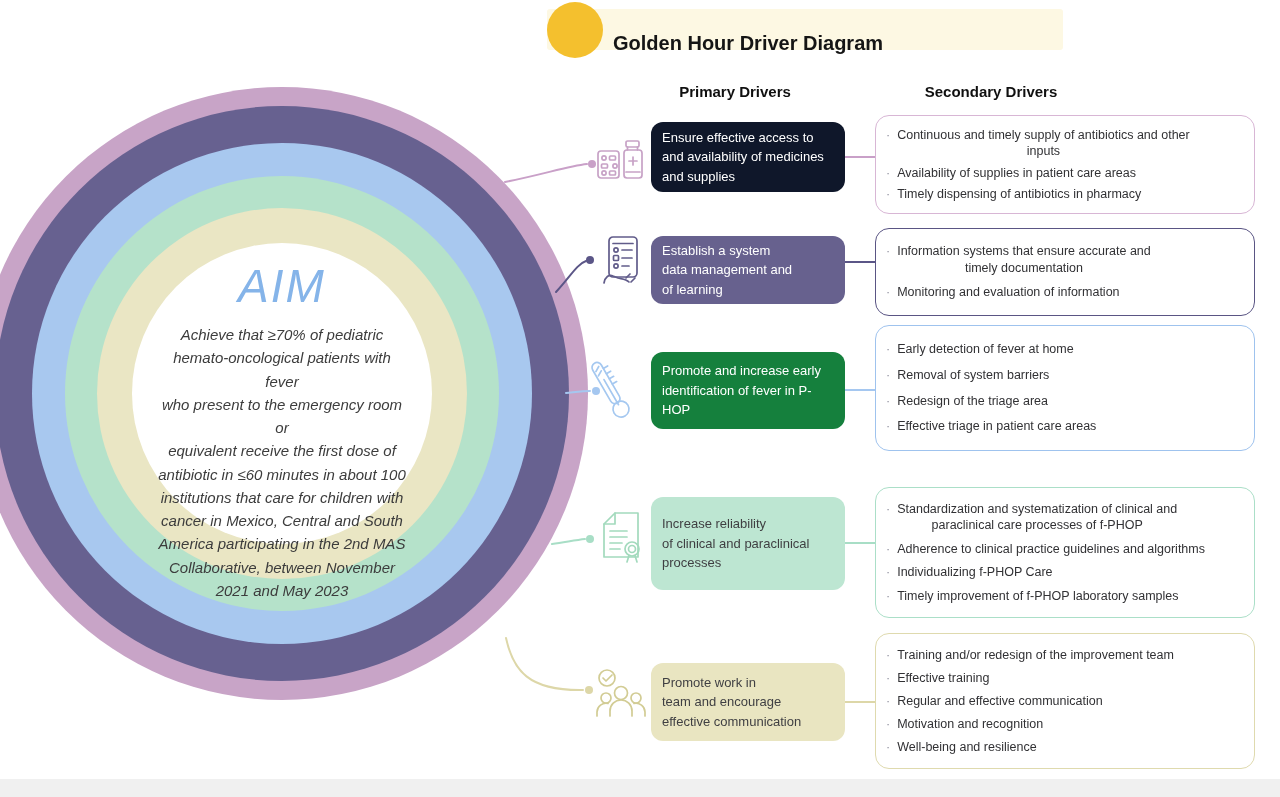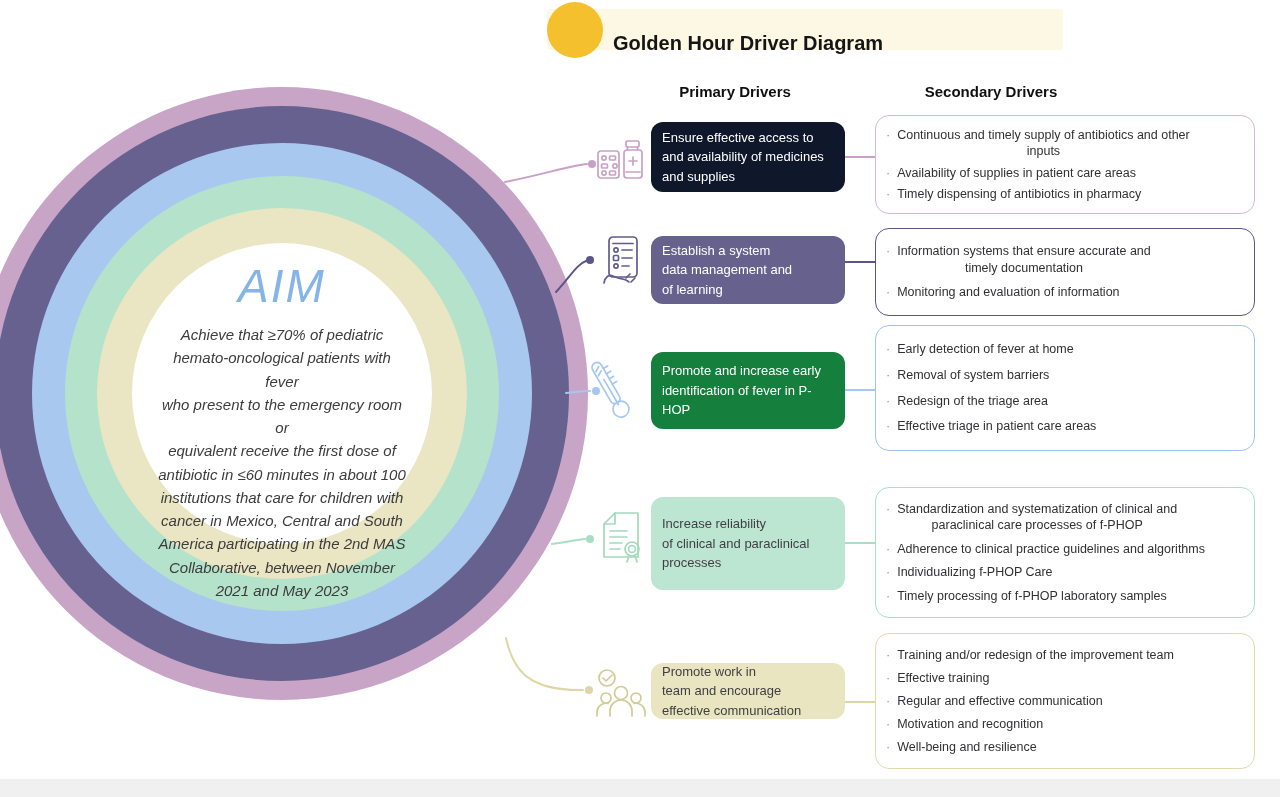--- a/index.html
+++ b/index.html
@@ -53,21 +53,21 @@
   .icon-5{left:592px;top:666px;width:58px;height:56px;}
 
   
   .pbox{position:absolute;left:651px;width:194px;border-radius:12px;z-index:3;
         display:flex;align-items:center;box-sizing:border-box;
         font-size:13px;line-height:1.5;white-space:pre-line;padding:0 4px 0 11px;color:#fff;}
   .p1{top:122px;height:70px;background:#0f172a;}
   .p2{top:236px;height:68px;background:#67618e;}
   .p3{top:352px;height:77px;background:#15803d;}
   .p4{top:497px;height:93px;background:#bde6d2;color:#3f3f42;}
-  .p5{top:663px;height:56px;background:#e9e5c1;color:#3f3f42;}
+  .p5{top:663px;height:78px;background:#e9e5c1;color:#3f3f42;}
 
   
   .sbox{position:absolute;left:875px;width:380px;border-radius:14px;background:#fff;z-index:3;
         box-sizing:border-box;display:flex;flex-direction:column;justify-content:space-evenly;
         padding:6px 4px 6px 10px;}
   .s1{top:115px;min-height:99px;border:1.5px solid #d8b6d5;}
   .s2{top:228px;min-height:88px;border:1.5px solid #5a5584;}
   .s3{top:325px;min-height:126px;border:1.5px solid #9fc3ee;}
   .s4{top:487px;min-height:131px;border:1.5px solid #abdfc8;}
   .s5{top:633px;min-height:136px;border:1.5px solid #dfdaae;}
@@ -257,21 +257,21 @@
   <div class="bullet">
       <span class="dot">·</span>
       <span class="txt">Adherence to clinical practice guidelines and algorithms</span>
     </div>
   <div class="bullet">
       <span class="dot">·</span>
       <span class="txt">Individualizing f-PHOP Care</span>
     </div>
   <div class="bullet">
       <span class="dot">·</span>
-      <span class="txt">Timely processing of f-PHOP laboratory samples</span>
+      <span class="txt">Timely improvement of f-PHOP laboratory samples</span>
     </div>
 </div>
 
 <div class="icon icon-5">
   <svg viewBox="0 0 58 56">
       <g fill="none" stroke="#d2cc94" stroke-width="1.7" stroke-linecap="round" stroke-linejoin="round">
     <circle cx="15" cy="12" r="8"></circle>
     <path d="M11 12 l3 3 l6 -6"></path>
     <circle cx="29" cy="27" r="6.5"></circle>
     <circle cx="14" cy="32" r="5"></circle>

